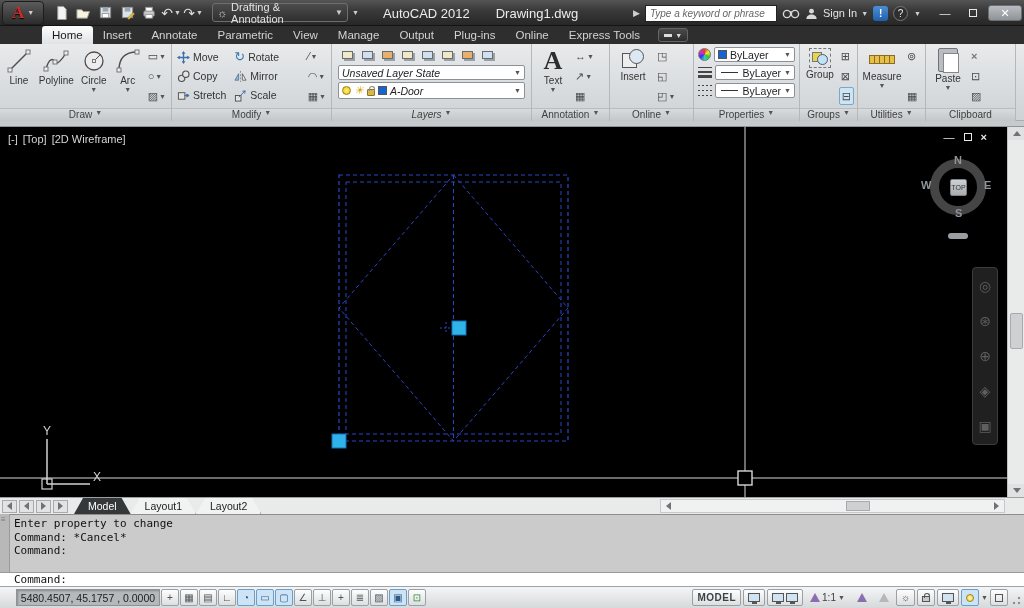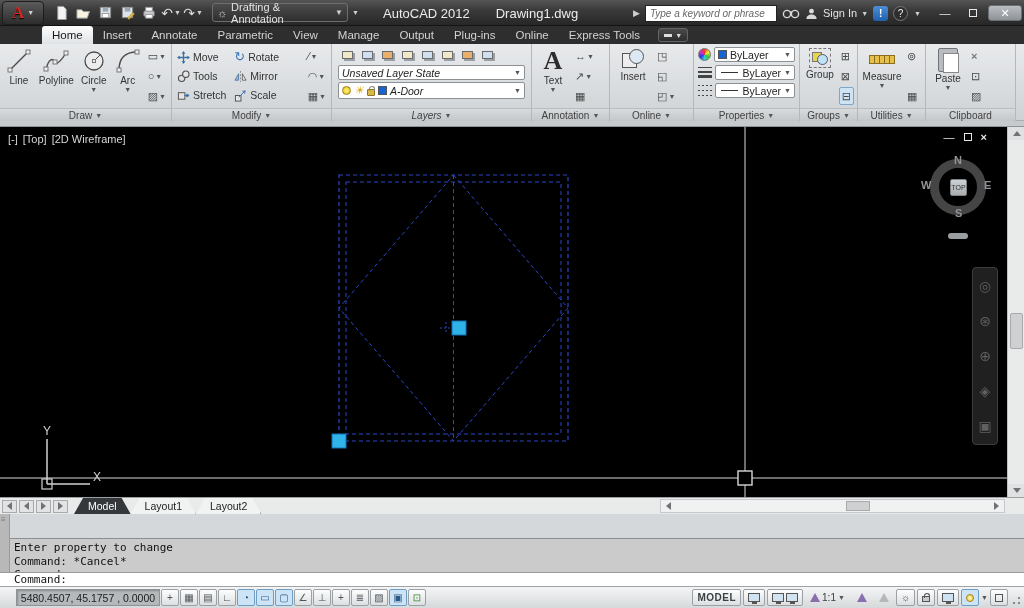--- a/index.html
+++ b/index.html
@@ -47,21 +47,21 @@
   .rtab.active { background:linear-gradient(#fdfdfd,#dfe3e6); color:#1a1a1a; }
   .ribopt { margin-left:8px; height:14px; width:30px; margin-bottom:2px; border:1px solid #666; border-radius:3px;
     background:linear-gradient(#4a4a4a,#2d2d2d); color:#ddd; font-size:7px;
     display:flex; align-items:center; justify-content:center; gap:3px; }
 
   
   .ribbon { position:absolute; left:0; top:44px; width:1024px; height:77px;
     background:linear-gradient(#e8eaec,#ced2d5); border-bottom:1px solid #a9adb0; display:flex; }
   .panel { height:77px; border-right:1px solid #b4b8bb; display:flex; flex-direction:column; }
   .pbody { flex:1; display:flex; padding:2px 3px; gap:2px; }
-  .plabel { height:13px; font-size:10px; color:#3f3f3f; display:flex; align-items:center; justify-content:center; gap:3px;
+  .plabel { height:13px; font-size:10px; color:#3f3f3f; display:flex; align-items:flex-start; justify-content:center; gap:3px;
     background:linear-gradient(#d8dbdd,#c3c7ca); border-top:1px solid #b9bdc0; }
   .dar { font-size:7px; color:#555; }
   .bigbtn { width:36px; display:flex; flex-direction:column; align-items:center; justify-content:flex-start; padding-top:2px; border-radius:2px; }
   .bigbtn .blabel { font-size:10px; color:#333; margin-top:1px; white-space:nowrap; }
   .smallcol { display:flex; flex-direction:column; justify-content:space-between; padding:1px 0; }
   .smallbtn { height:18px; display:flex; align-items:center; gap:1px; padding:0 2px; font-size:11px; color:#4a4a4a; border-radius:2px; }
   .smallbtn.pressed { background:#cde4f5; border:1px solid #7aa7cc; }
   .mrow { height:19px; display:flex; align-items:center; gap:3px; font-size:10.5px; color:#333; padding:0 2px; border-radius:2px; }
   .mcol { display:flex; flex-direction:column; justify-content:center; }
   .selbox { height:15px; background:#fff; border:1px solid #8d9194; border-radius:2px; font-size:10.5px; color:#222;
@@ -128,21 +128,21 @@
   .ltab { height:16px; padding:0 14px; font-size:10.5px; display:flex; align-items:center;
     clip-path:polygon(9px 0, calc(100% - 9px) 0, 100% 100%, 0 100%); }
   .ltab.active { background:#35383b; color:#fff; }
   .ltab.idle { background:#f1f2f2; color:#222; box-shadow:inset -1px 0 0 #9b9fa2; }
   .hsb { position:absolute; left:660px; top:499px; width:345px; height:14px; background:#f0f1f1; border:1px solid #c6c9cb; }
   .hsb .sbtn { position:absolute; top:0; width:15px; height:12px; display:flex; align-items:center; justify-content:center; }
   .hsb .thumb { position:absolute; left:185px; top:1px; width:24px; height:10px; background:#cfd0d1; border:1px solid #a8abad; }
 
   
   .cmdhist { position:absolute; left:0; top:514px; width:1024px; height:58px; background:#cbcbcb; border-top:1px solid #8d8d8d;
-    font-family:"DejaVu Sans Mono",monospace; font-size:11px; color:#111; padding:2px 18px 0 14px; line-height:13.5px;margin-top:24px; }
+    font-family:"DejaVu Sans Mono",monospace; font-size:11px; color:#111; padding:2px 18px 0 14px; line-height:13.5px; }
   .cmdstrip { position:absolute; left:0; top:514px; width:10px; height:72px; background:#b8b8b8; border-right:1px solid #9a9a9a; }
   .cmdstrip::before { content:"≡"; color:#777; font-size:8px; position:absolute; top:1px; left:1px; }
   .cmdline { position:absolute; left:0; top:572px; width:1024px; height:14px; background:#fff; border-top:1px solid #999;
     font-family:"DejaVu Sans Mono",monospace; font-size:11px; color:#111; padding:0 2px 0 14px; line-height:14px; }
 
   
   .statusbar { position:absolute; left:0; top:586px; width:1024px; height:22px;
     background:linear-gradient(#f4f5f6,#d6d9db); border-top:1px solid #9fa3a6; display:flex; align-items:center; }
   .coords { width:144px; height:17px; margin-left:16px; background:#b5b9bb; border:1px solid #8f9396;
     box-shadow:inset 1px 1px 2px rgba(0,0,0,0.25); font-size:10.5px; color:#1c1c1c;
@@ -343,21 +343,21 @@
                 <path d="M7 1v12M1 7h12" stroke="#3d6fa8" stroke-width="1.4"></path>
                 <path d="M7 0l2 3H5zM7 14l2-3H5zM0 7l3-2v4zM14 7l-3-2v4z" fill="#3d6fa8"></path>
               </svg>
             <span>Move</span>
           </div>
           <div class="mrow">
             <svg width="13" height="13" viewBox="0 0 14 14">
                 <circle cx="5" cy="9" r="3.4" fill="none" stroke="#4d4d4d" stroke-width="1.2"></circle>
                 <circle cx="9.5" cy="4.5" r="3.4" fill="#e6e6e6" stroke="#4d4d4d" stroke-width="1.2"></circle>
               </svg>
-            <span>Tools</span>
+            <span>Copy</span>
           </div>
           <div class="mrow">
             <svg width="13" height="13" viewBox="0 0 14 14">
                 <rect x="1.5" y="4" width="7" height="7" fill="#e6e6e6" stroke="#4d4d4d"></rect>
                 <path d="M8 7h5M13 7l-2.4-1.6v3.2z" stroke="#3d6fa8" fill="#3d6fa8"></path>
               </svg>
             <span>Stretch</span>
           </div>
         </div>
         <div class="mcol">

